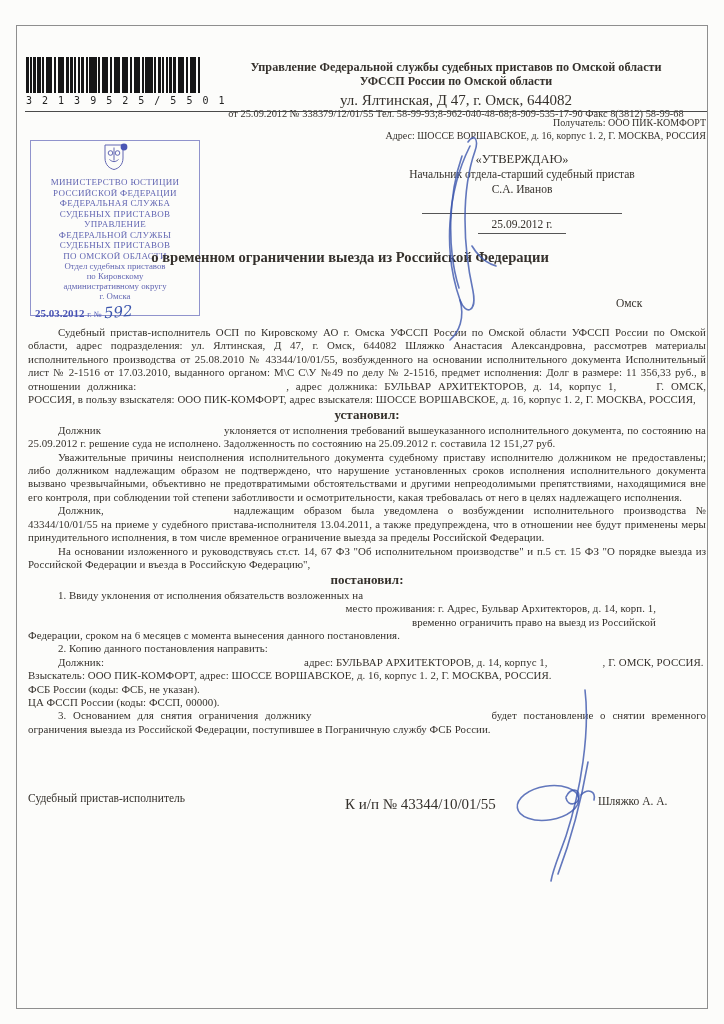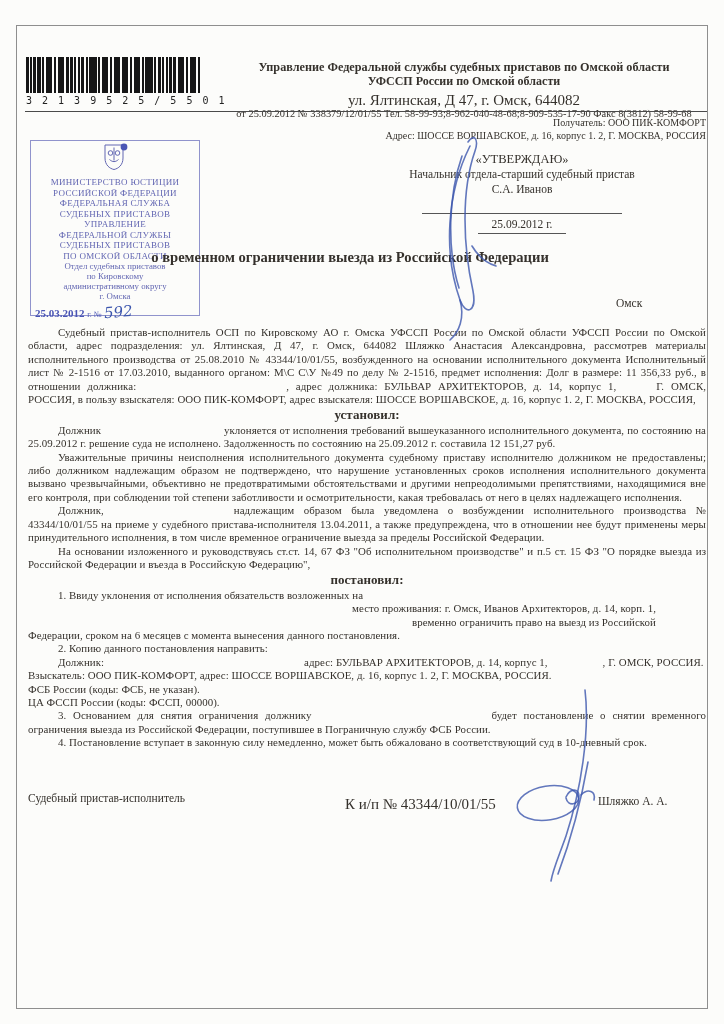--- a/index.html
+++ b/index.html
@@ -11,21 +11,21 @@
   
   .barcode{position:absolute;left:26px;top:57px;width:174px;}
   .bars{height:36px;background:
       repeating-linear-gradient(90deg,#161616 0 2px,transparent 2px 4px),
       repeating-linear-gradient(90deg,#161616 0 1px,transparent 1px 7px),
       repeating-linear-gradient(90deg,#161616 0 3px,transparent 3px 11px);}
   .bdigits{margin-top:2px;font-family:"DejaVu Sans Mono",monospace;font-size:10px;
            letter-spacing:2px;white-space:nowrap;color:#222;}
 
   
-  .hdr{position:absolute;left:224px;top:60px;width:480px;text-align:center;line-height:13px;}
+  .hdr{position:absolute;left:216px;top:60px;width:480px;text-align:center;line-height:13px;}
   .hdr .h1{font-weight:bold;font-size:12.2px;line-height:14px;}
   .hdr .h2{font-weight:bold;font-size:12px;line-height:14px;}
   .hdr .h3{font-size:15px;margin-top:6px;}
   .hdr .h4{font-size:10.4px;}
   .hrule{position:absolute;left:25px;top:111px;width:682px;border-top:1.5px solid #4a4a4a;}
 
   .recipient{position:absolute;right:18px;top:116px;text-align:right;font-size:10px;line-height:13px;}
 
   
   .stamp{position:absolute;left:30px;top:140px;width:168px;height:174px;
@@ -146,32 +146,31 @@
 
     <p class="para">Уважительные причины неисполнения исполнительного документа судебному приставу исполнителю должником не предоставлены; либо должником надлежащим образом не подтверждено, что нарушение установленных сроков исполнения исполнительного документа вызвано чрезвычайными, объективно не предотвратимыми обстоятельствами и другими непреодолимыми препятствиями, находящимися вне его контроля, при соблюдении той степени заботливости и осмотрительности, какая требовалась от него в целях надлежащего исполнения.</p>
 
     <p class="para"><span>Должник,</span><span class="gap g130"></span><span>надлежащим образом была уведомлена о возбуждении исполнительного производства № 43344/10/01/55 на приеме у судебного пристава-исполнителя 13.04.2011, а также предупреждена, что в отношении нее будут применены меры принудительного исполнения, в том числе временное ограничение выезда за пределы Российской Федерации.</span></p>
 
     <p class="para">На основании изложенного и руководствуясь ст.ст. 14, 67 ФЗ "Об исполнительном производстве" и п.5 ст. 15  ФЗ "О порядке выезда из Российской Федерации и въезда в Российскую Федерацию",</p>
 
     <p class="sect">постановил:</p>
 
     <p class="para">1. Ввиду уклонения от исполнения обязательств возложенных на</p>
-    <div class="line-right">место проживания: г. Омск, Иванов Архитекторов, д. 14, корп. 1,</div>
+    <div class="line-right">место проживания: г. Адрес, Бульвар Архитекторов, д. 14, корп. 1,</div>
     <div class="line-right">временно ограничить право на выезд из Российской</div>
     <p class="para noindent">Федерации, сроком на 6 месяцев с момента вынесения данного постановления.</p>
 
     <p class="para">2. Копию данного постановления направить:</p>
     <p class="para"><span>Должник:</span><span class="gap g200"></span><span>адрес: БУЛЬВАР АРХИТЕКТОРОВ, д. 14, корпус 1,</span><span class="gap g55"></span><span>, Г. ОМСК, РОССИЯ.</span></p>
     <p class="para noindent">Взыскатель: ООО ПИК-КОМФОРТ, адрес: ШОССЕ ВОРШАВСКОЕ, д. 16, корпус 1. 2, Г. МОСКВА, РОССИЯ.</p>
     <p class="para noindent">ФСБ России (коды: ФСБ, не указан).</p>
     <p class="para noindent">ЦА ФССП России (коды: ФССП, 00000).</p>
 
     <p class="para"><span>3. Основанием для снятия ограничения должнику</span><span class="gap g180"></span><span>будет постановление о снятии временного ограничения выезда из Российской Федерации, поступившее в Пограничную службу ФСБ России.</span></p>
-    <p class="para">4. Постановление вступает в законную силу немедленно, может быть обжаловано в соответствующий суд в 10-дневный срок.</p>
   </div>
 
   <div class="f-left">Судебный пристав-исполнитель</div>
   <div class="kip">К и/п № 43344/10/01/55</div>
   <div class="f-right">Шляжко А. А.</div>
 
   <svg class="ink" width="724" height="1024" viewBox="0 0 724 1024">
 
     <path d="M470,146 C447,192 443,252 460,300 C466,316 477,312 473,291 C463,246 461,191 475,151 C479,139 474,133 468,142"></path>
     <path d="M462,156 C448,196 447,250 459,288"></path>

